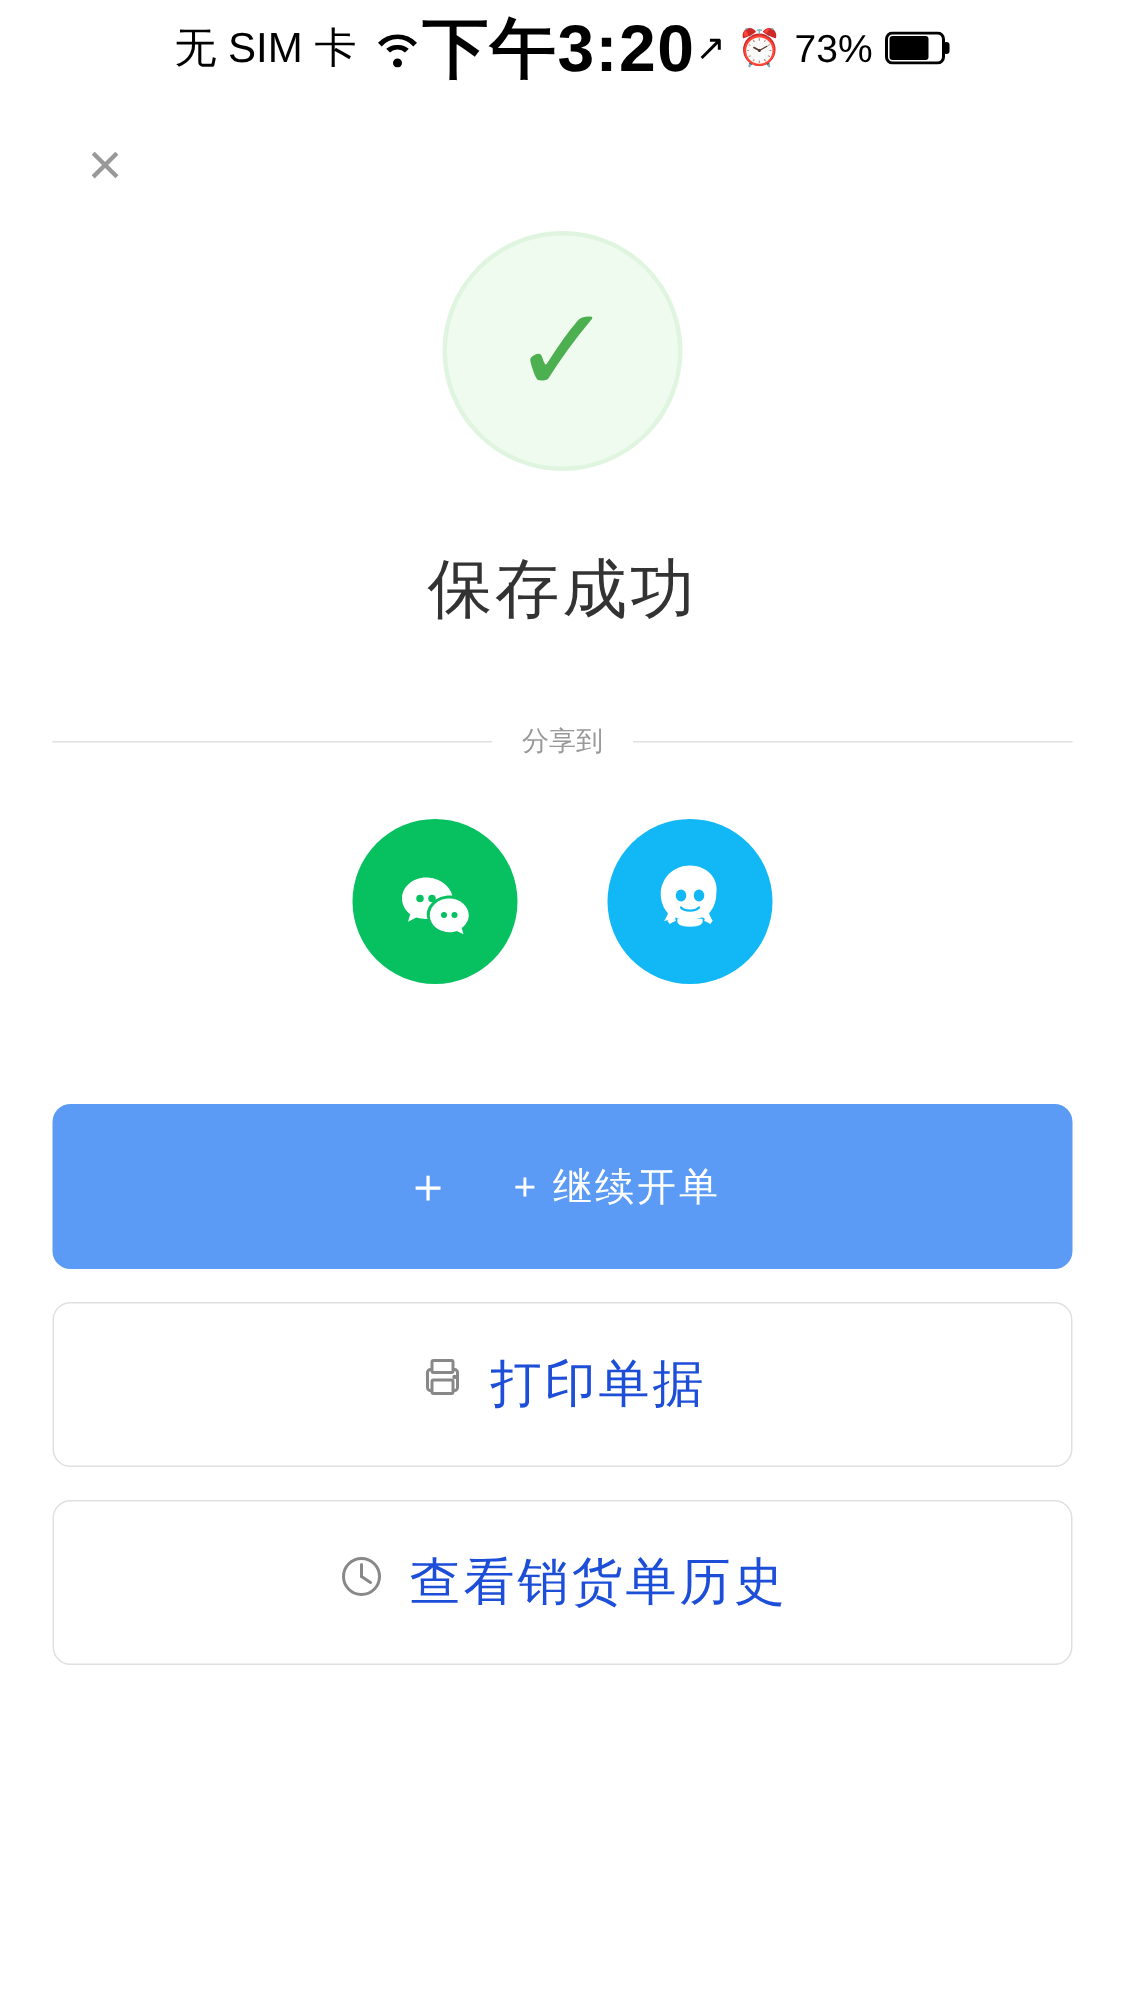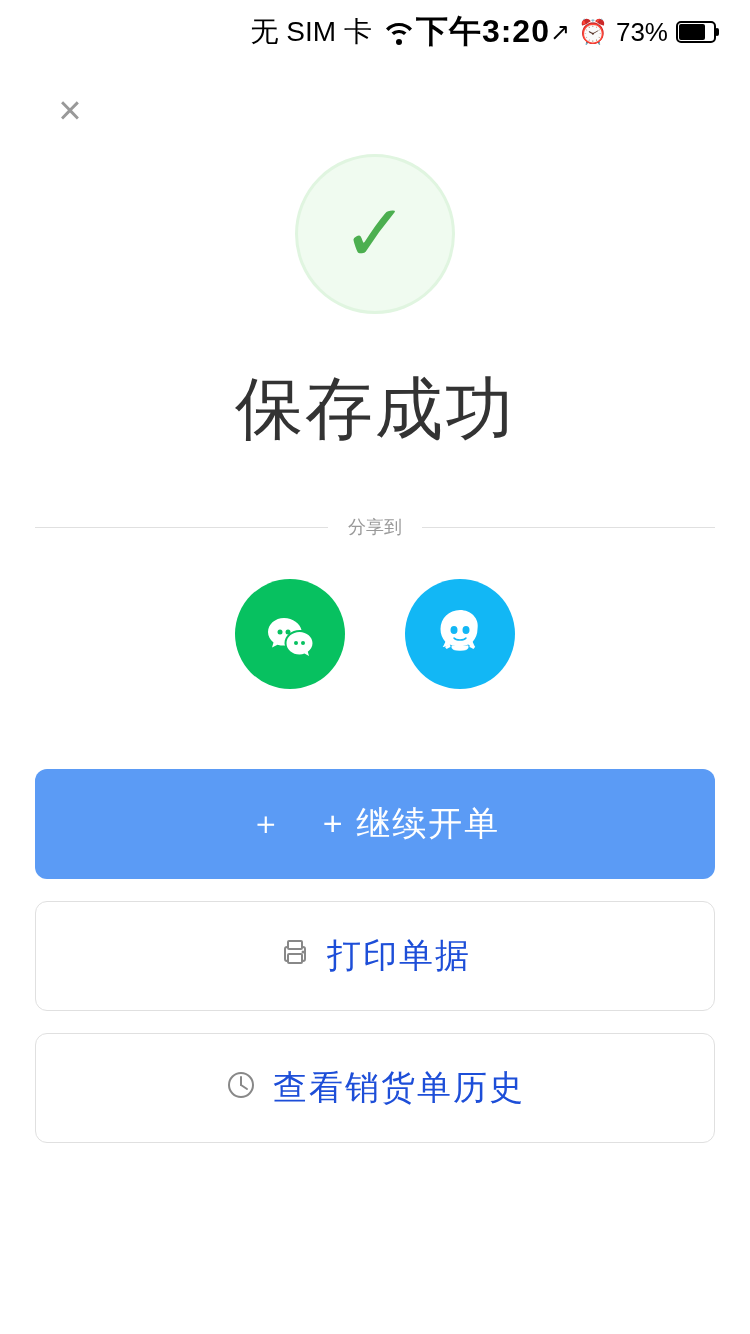--- a/index.html
+++ b/index.html
@@ -12,41 +12,41 @@
       font-family: -apple-system, "PingFang SC", "Helvetica Neue", Arial, sans-serif;
       overflow: hidden;
     }
 
     
     .status-bar {
       width: 100%;
       height: 64px;
       display: flex;
       align-items: center;
-      justify-content: flex-end;
+      justify-content: center;
       padding: 0 30px;
       background: #ffffff;
     }
 
     .status-left {
       display: flex;
       align-items: center;
       gap: 10px;
       font-size: 28px;
       color: #000;
       font-weight: 400;
     }
 
     .wifi-icon {
       width: 34px;
       height: 26px;
     }
 
     .status-center {
-      font-size: 32px;
+      font-size: 44px;
       font-weight: 600;
       color: #000;
       letter-spacing: 1px;
     }
 
     .status-right {
       display: flex;
       align-items: center;
       gap: 8px;
       font-size: 26px;
@@ -94,21 +94,21 @@
     }
 
     .checkmark {
       font-size: 80px;
       color: #4CAF50;
       line-height: 1;
     }
 
     
     .success-title {
-      font-size: 68px;
+      font-size: 43px;
       color: #333;
       font-weight: 400;
       margin-bottom: 60px;
       letter-spacing: 2px;
     }
 
     
     .share-divider {
       width: 680px;
       display: flex;
@@ -170,21 +170,21 @@
       border-radius: 12px;
       display: flex;
       align-items: center;
       justify-content: center;
       gap: 16px;
       cursor: pointer;
       margin-bottom: 22px;
     }
 
     .btn-primary-text {
-      font-size: 34px;
+      font-size: 26px;
       color: #ffffff;
       letter-spacing: 2px;
       margin-left: 25px;
     }
 
     .btn-secondary {
       width: 100%;
       height: 110px;
       background: #ffffff;
       border: 1px solid #e0e0e0;

